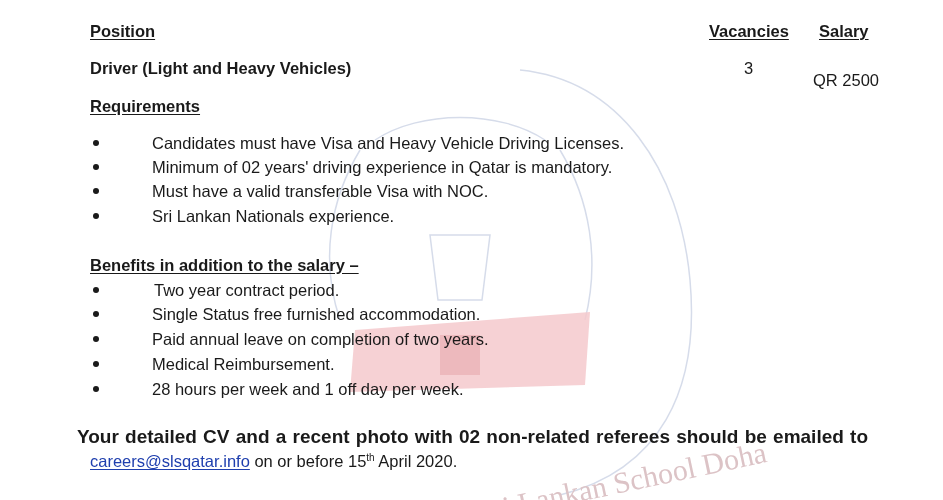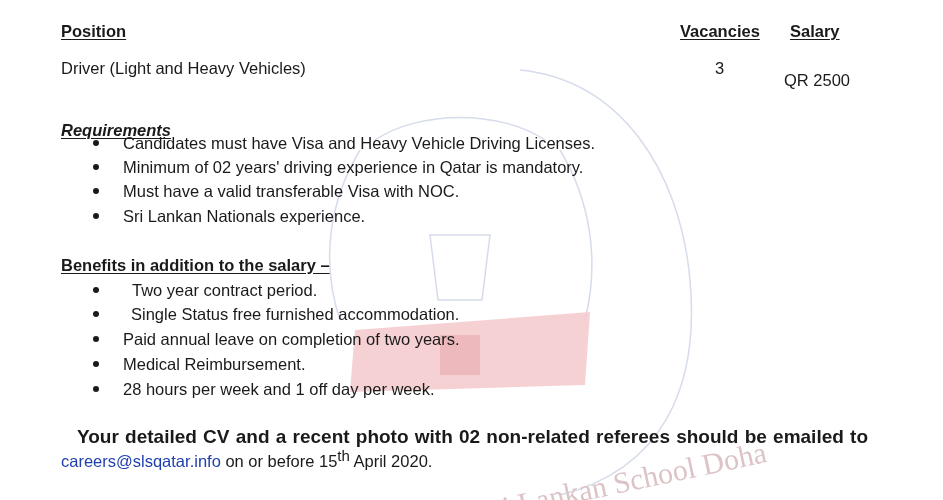--- a/index.html
+++ b/index.html
@@ -5,32 +5,32 @@
     html, body { margin: 0; padding: 0; }
     body {
       width: 943px; height: 500px; overflow: hidden;
       background: #ffffff;
       font-family: "Liberation Sans", "DejaVu Sans", sans-serif;
       color: #1a1a1a;
       position: relative;
     }
     .page { position: absolute; left: 0; top: 0; width: 943px; height: 500px; }
     .watermark { position: absolute; left: 0; top: 0; width: 943px; height: 500px; pointer-events: none; }
-    .abs { position: absolute; white-space: nowrap; font-size: 16.5px; line-height: 20px; }
+    .abs { position: absolute; white-space: nowrap; font-size: 16.5px; line-height: 20px; margin-left: 29px; }
     .bold { font-weight: bold; }
     .ul { text-decoration: underline; text-underline-offset: 2px; }
     .bullet-dot {
       position: absolute; width: 6px; height: 6px; border-radius: 50%; background: #1a1a1a;
     }
-    .link { color: #1f3fae; text-underline-offset: 2px; }
+    .link { color: #1f3fae; text-decoration: underline; text-underline-offset: 2px; }
     .justify-line {
       position: absolute; left: 77px; width: 791px; font-size: 19px; line-height: 20px;
       text-align: justify; text-align-last: justify; white-space: normal; font-weight: bold;
     }
-    sup { font-size: 15px; line-height: 0; }
+    sup { font-size: 10px; line-height: 0; }
   </style>
 </head>
 <body>
 
 <svg class="watermark" viewBox="0 0 943 500">
   <g fill="none" stroke="#d6dcea" stroke-width="1.5">
     <path d="M520 70 C620 80 680 170 690 280 C700 390 660 470 560 495"></path>
     <path d="M360 150 C330 200 320 260 340 320"></path>
     <path d="M560 150 C590 200 600 260 585 320"></path>
     <path d="M375 140 C420 110 500 110 545 140"></path>
@@ -40,42 +40,42 @@
   <rect x="440" y="335" width="40" height="40" fill="#e8a9ae" opacity="0.6"></rect>
   <text x="420" y="497" font-family="Liberation Serif, serif" font-size="30" fill="#dcc3c6" transform="rotate(-12 600 480)">Old Sri Lankan School Doha</text>
 </svg>
 
 <div class="page">
 
   <div class="abs bold ul" style="left:61px; top:21px;">Position</div>
   <div class="abs bold ul" style="left:680px; top:21px;text-align:right;">Vacancies</div>
   <div class="abs bold ul" style="left:790px; top:21px;">Salary</div>
 
-  <div class="abs" style="left:61px; top:58px;">Driver (Light and Heavy Vehicles)</div>
+  <div class="abs" style="left:61px; top:58px;font-weight:bold;">Driver (Light and Heavy Vehicles)</div>
   <div class="abs" style="left:715px; top:58px;">3</div>
   <div class="abs" style="left:784px; top:70px;">QR 2500</div>
 
-  <div class="abs bold ul" style="left:61px; top:120px;font-style:italic;">Requirements</div>
+  <div class="abs bold ul" style="left:61px; top:96px;">Requirements</div>
   <div>
     <span class="bullet-dot" style="left:93px; top:140px;"></span>
     <div class="abs" style="left:123px; top:133px;">Candidates must have Visa and Heavy Vehicle Driving Licenses.</div>
     <span class="bullet-dot" style="left:93px; top:164px;"></span>
     <div class="abs" style="left:123px; top:157px;">Minimum of 02 years' driving experience in Qatar is mandatory.</div>
     <span class="bullet-dot" style="left:93px; top:188px;"></span>
     <div class="abs" style="left:123px; top:181px;">Must have a valid transferable Visa with NOC.</div>
     <span class="bullet-dot" style="left:93px; top:213px;"></span>
     <div class="abs" style="left:123px; top:206px;">Sri Lankan Nationals experience.</div>
   </div>
 
   <div class="abs bold ul" style="left:61px; top:255px;">Benefits in addition to the salary –</div>
   <div>
     <span class="bullet-dot" style="left:93px; top:287px;"></span>
-    <div class="abs" style="left:132px; top:280px;">Two year contract period.</div>
+    <div class="abs" style="left:125px; top:280px;">Two year contract period.</div>
     <span class="bullet-dot" style="left:93px; top:311px;"></span>
-    <div class="abs" style="left:131px; top:304px;">Single Status free furnished accommodation.</div>
+    <div class="abs" style="left:123px; top:304px;">Single Status free furnished accommodation.</div>
     <span class="bullet-dot" style="left:93px; top:336px;"></span>
     <div class="abs" style="left:123px; top:329px;">Paid annual leave on completion of two years.</div>
     <span class="bullet-dot" style="left:93px; top:361px;"></span>
     <div class="abs" style="left:123px; top:354px;">Medical Reimbursement.</div>
     <span class="bullet-dot" style="left:93px; top:386px;"></span>
     <div class="abs" style="left:123px; top:379px;">28 hours per week and 1 off day per week.</div>
   </div>
 
   <div class="justify-line" style="top:427px;">Your detailed CV and a recent photo with 02 non-related referees should be emailed to</div>
   <div class="abs" style="left:61px; top:451px;">

